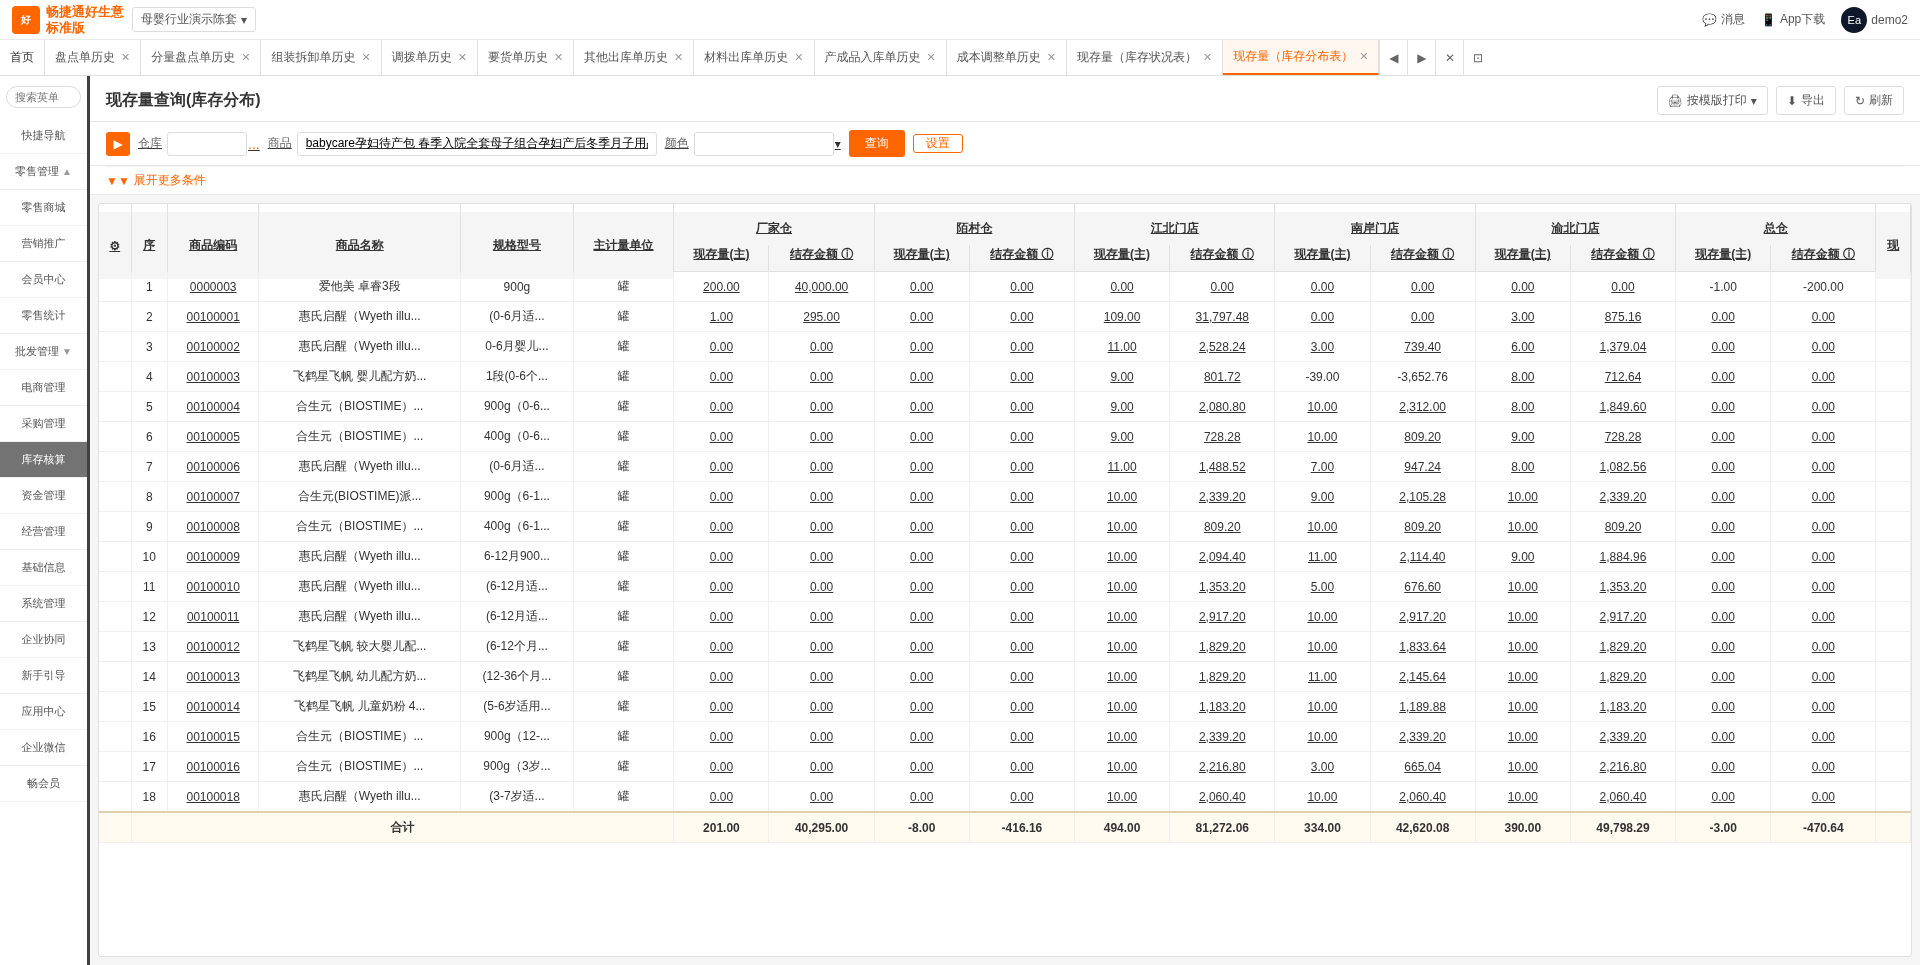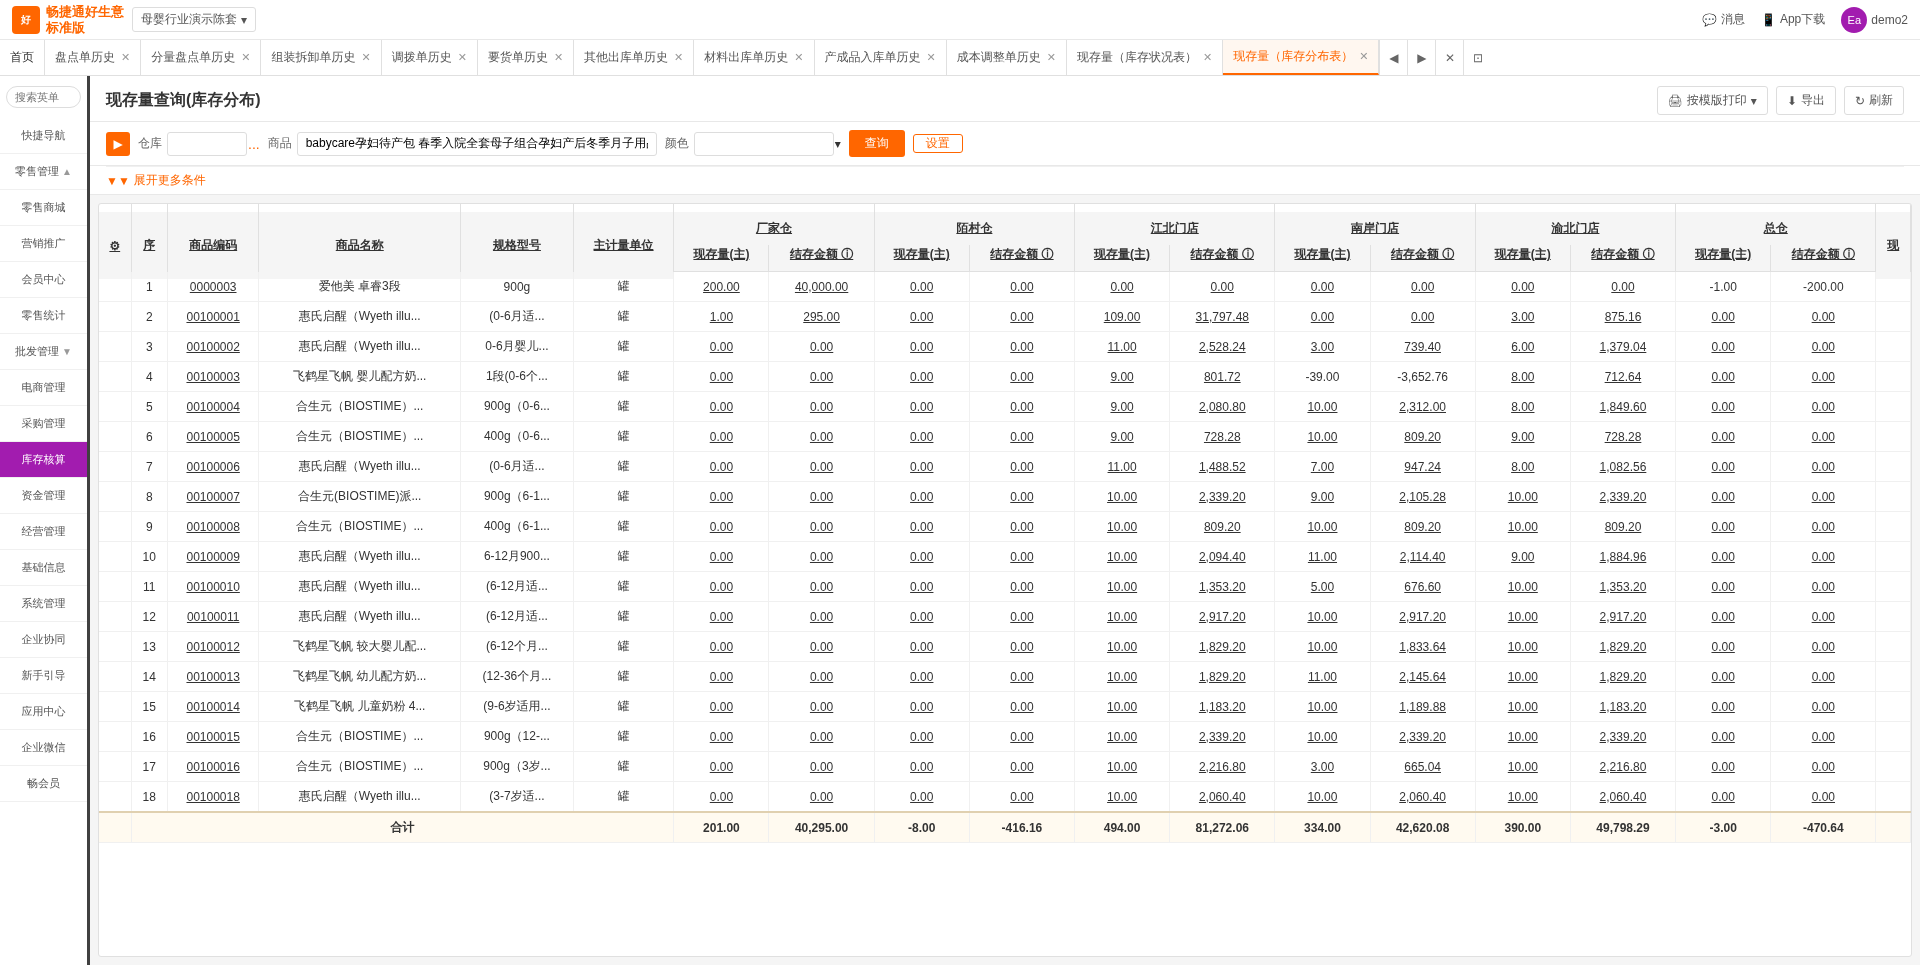--- a/index.html
+++ b/index.html
@@ -7,56 +7,56 @@
 
     
     .top-bar { height: 40px; background: #fff; border-bottom: 1px solid #e8e8e8; display: flex; align-items: center; justify-content: space-between; padding: 0 12px; }
     .top-bar-left { display: flex; align-items: center; gap: 8px; }
     .logo-area { display: flex; align-items: center; gap: 6px; }
     .logo-icon { width: 28px; height: 28px; background: #ff6600; border-radius: 4px; display: flex; align-items: center; justify-content: center; color: white; font-size: 10px; font-weight: bold; }
     .logo-text { font-size: 13px; color: #ff6600; font-weight: bold; line-height: 1.2; }
     .store-select { display: flex; align-items: center; gap: 4px; font-size: 12px; color: #555; cursor: pointer; border: 1px solid #ddd; border-radius: 3px; padding: 3px 8px; }
     .top-bar-right { display: flex; align-items: center; gap: 16px; font-size: 12px; color: #555; }
     .top-right-item { display: flex; align-items: center; gap: 4px; cursor: pointer; }
-    .avatar { width: 26px; height: 26px; border-radius: 50%; background: #a21caf; display: flex; align-items: center; justify-content: center; color: white; font-size: 11px; }
+    .avatar { width: 26px; height: 26px; border-radius: 50%; background: #0f172a; display: flex; align-items: center; justify-content: center; color: white; font-size: 11px; }
 
     
     .tab-bar { height: 36px; background: #fff; border-bottom: 1px solid #e0e0e0; display: flex; align-items: stretch; overflow: hidden; }
     .tab-item { display: flex; align-items: center; padding: 0 10px; border-right: 1px solid #e0e0e0; font-size: 12px; color: #555; cursor: pointer; white-space: nowrap; gap: 4px; min-width: 0; }
     .tab-item.active { background: #fff7f0; color: #ff6600; border-bottom: 2px solid #ff6600; }
     .tab-item .tab-close { color: #999; font-size: 11px; margin-left: 2px; }
     .tab-item.home { background: #fff; color: #333; }
     .tab-nav-btn { width: 28px; display: flex; align-items: center; justify-content: center; border-left: 1px solid #e0e0e0; cursor: pointer; color: #666; }
     .tab-close-all { width: 28px; display: flex; align-items: center; justify-content: center; border-left: 1px solid #e0e0e0; cursor: pointer; color: #666; }
     .tab-expand { width: 28px; display: flex; align-items: center; justify-content: center; border-left: 1px solid #e0e0e0; cursor: pointer; color: #666; }
 
     
     .main-layout { display: flex; height: calc(965px - 76px); }
 
     
     .sidebar { width: 90px; background: #fff; border-right: 3px solid #404040; display: flex; flex-direction: column; overflow-y: auto; }
     .sidebar-search { padding: 10px 6px; }
     .sidebar-search input { width: 100%; border: 1px solid #ddd; border-radius: 12px; padding: 4px 8px; font-size: 11px; outline: none; }
     .sidebar-nav-item { padding: 10px 6px; text-align: center; font-size: 11px; color: #555; cursor: pointer; border-bottom: 1px solid #f0f0f0; }
-    .sidebar-nav-item.active { background: #a21caf; color: white; }
+    .sidebar-nav-item.active { background: #737373; color: white; }
     .sidebar-nav-item .nav-arrow { font-size: 10px; color: #999; }
 
     
     .content-area { flex: 1; display: flex; flex-direction: column; overflow: hidden; }
 
     
     .page-header { padding: 10px 16px 6px; background: #fff; border-bottom: 1px solid #e8e8e8; display: flex; align-items: center; justify-content: space-between; }
     .page-title { font-size: 16px; font-weight: bold; color: #333; }
     .page-actions { display: flex; align-items: center; gap: 8px; }
     .btn-action { display: flex; align-items: center; gap: 4px; padding: 5px 10px; border: 1px solid #ddd; border-radius: 3px; cursor: pointer; font-size: 12px; background: #fff; color: #555; }
 
     
     .filter-bar { padding: 8px 16px; background: #fff; border-bottom: 1px solid #e8e8e8; display: flex; align-items: center; gap: 8px; }
     .filter-toggle-btn { width: 24px; height: 24px; background: #ff6600; border-radius: 3px; display: flex; align-items: center; justify-content: center; color: white; cursor: pointer; font-size: 12px; }
-    .filter-item { display: flex; align-items: center; gap: 1px; }
+    .filter-item { display: flex; align-items: center; gap: 1px; text-decoration: underline; }
     .filter-label { color: #666; font-size: 12px; min-width: 28px; }
     .filter-input { border: 1px solid #ddd; border-radius: 3px; padding: 4px 8px; font-size: 12px; width: 80px; outline: none; }
     .filter-input-wide { border: 1px solid #ddd; border-radius: 3px; padding: 4px 8px; font-size: 12px; width: 360px; outline: none; }
     .filter-input-color { border: 1px solid #ddd; border-radius: 3px; padding: 4px 8px; font-size: 12px; width: 140px; outline: none; }
     .filter-ellipsis { color: #ff6600; font-size: 14px; cursor: pointer; }
     .btn-search { background: #ff6600; color: white; border: none; border-radius: 3px; padding: 5px 16px; font-size: 12px; cursor: pointer; text-align: right; }
     .btn-setting { background: #fff; color: #ff6600; border: 1px solid #ff6600; border-radius: 3px; padding: 0 12px; font-size: 12px; cursor: pointer; }
     .expand-conditions { display: flex; align-items: center; gap: 4px; color: #ff6600; font-size: 12px; cursor: pointer; border-top: 1px solid #f0f0f0; padding: 5px 0; }
 
     
@@ -559,21 +559,21 @@
               <td class="num-link">1,829.20</td>
               <td class="num-link">0.00</td>
               <td class="num-link">0.00</td>
               <td></td>
             </tr>
             <tr>
               <td class=""></td>
               <td class="">15</td>
               <td class="num-link">00100014</td>
               <td class="">飞鹤星飞帆 儿童奶粉 4...</td>
-              <td class="">(9-6岁适用...</td>
+              <td class="">(5-6岁适用...</td>
               <td class="">罐</td>
               <td class="num-link">0.00</td>
               <td class="num-link">0.00</td>
               <td class="num-link">0.00</td>
               <td class="num-link">0.00</td>
               <td class="num-link">10.00</td>
               <td class="num-link">1,183.20</td>
               <td class="num-link">10.00</td>
               <td class="num-link">1,189.88</td>
               <td class="num-link">10.00</td>

